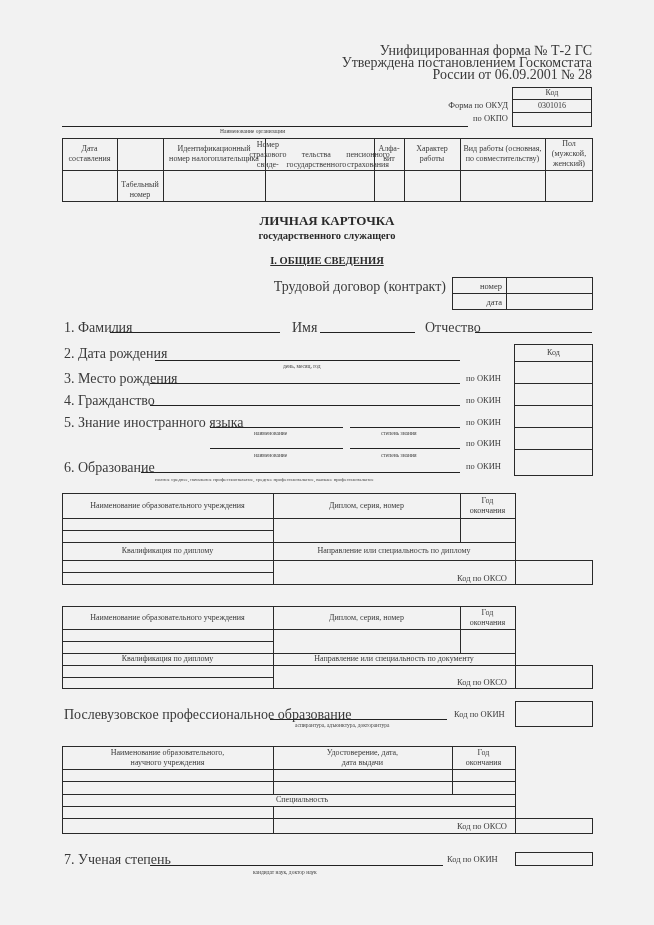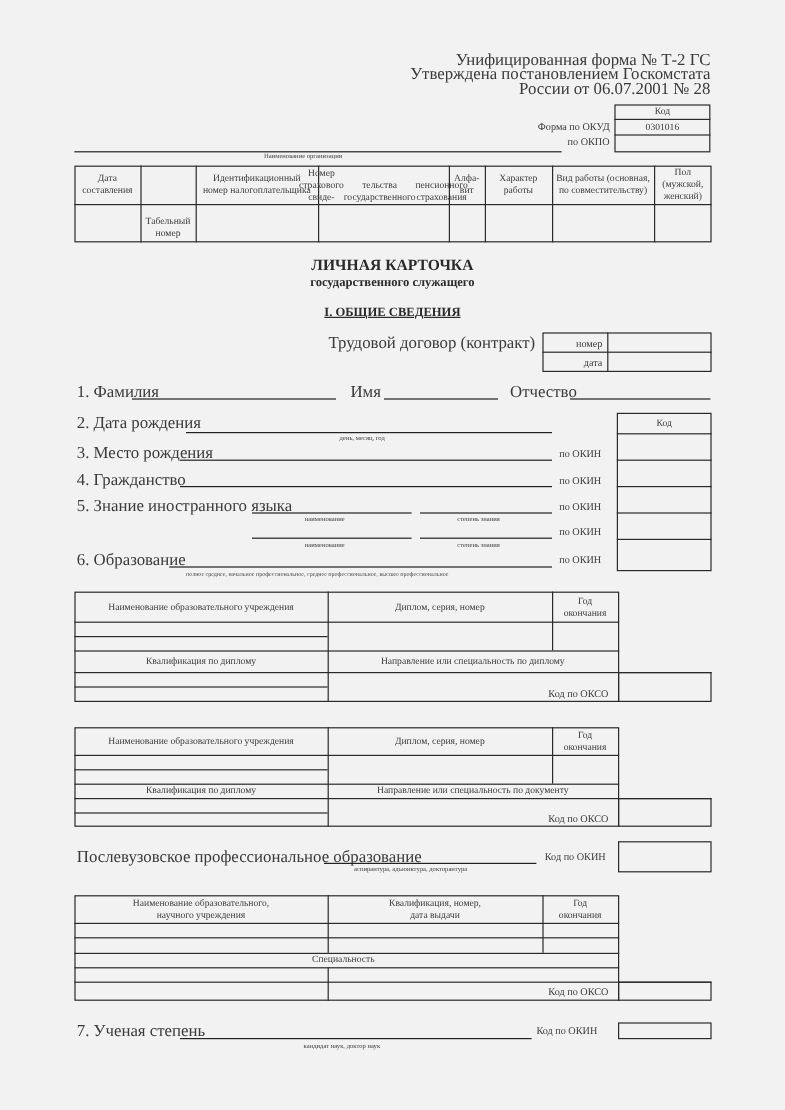--- a/index.html
+++ b/index.html
@@ -17,21 +17,21 @@
   .vl { position:absolute; width:0; border-left:1px solid #2a2a2a; }
   .cell { position:absolute; display:flex; align-items:center; justify-content:center; text-align:center; font-size:8px; line-height:10px; color:#3a3a3a; box-sizing:border-box; }
   .r { text-align:right; }
   .field { position:absolute; background:transparent; border:none; outline:none; padding:0; margin:0; font-family:inherit; font-size:9px; }
 </style>
 </head>
 <body>
 
 <div class="t r" style="right:62px; top:45px;">Унифицированная форма № Т-2 ГС</div>
 <div class="t r" style="right:62px; top:57px;">Утверждена постановлением Госкомстата</div>
-<div class="t r" style="right:62px; top:69px;">России от 06.07.2001 № 28</div>
+<div class="t r" style="right:62px; top:69px;">России от 06.09.2001 № 28</div>
 
 <div class="box" style="left:512px; top:87px; width:80px; height:40px;"></div>
 <div class="hl" style="left:512px; top:99px; width:80px;"></div>
 <div class="hl" style="left:512px; top:112px; width:80px;"></div>
 <div class="cell" style="left:512px; top:87px; width:80px; height:12px;">Код</div>
 <div class="t r" style="right:146px; top:100px; font-size:8.5px;">Форма по ОКУД</div>
 <div class="cell" style="left:512px; top:99px; width:80px; height:13px;">0301016</div>
 <div class="t r" style="right:146px; top:113px; font-size:8.5px;">по ОКПО</div>
 <input class="field" style="left: 514px; top: 113px; width: 76px; height: 12px;" value="">
 
@@ -237,28 +237,28 @@
 <div class="hl" style="left:62px; top:818px; width:531px;"></div>
 <div class="vl" style="left:273px; top:746px; height:48px;"></div>
 <div class="vl" style="left:273px; top:806px; height:28px;"></div>
 <div class="vl" style="left:452px; top:746px; height:48px;"></div>
 <div class="box" style="left:515px; top:818px; width:78px; height:16px;"></div>
 <div class="cell" style="left:62px; top:746px; width:211px; height:23px; flex-direction:column;">
   <span>Наименование образовательного,</span>
   <span>научного учреждения</span>
 </div>
 <div class="cell" style="left:273px; top:746px; width:179px; height:23px; flex-direction:column;">
-  <span>Квалификация, номер,</span>
+  <span>Удостоверение, дата,</span>
   <span>дата выдачи</span>
 </div>
 <div class="cell" style="left:452px; top:746px; width:63px; height:23px; flex-direction:column;">
   <span>Год</span>
   <span>окончания</span>
 </div>
-<div class="t" style="left:260px; top:795px; font-size:8px; line-height:10px;">Специальность</div>
+<div class="t" style="left:276px; top:795px; font-size:8px; line-height:10px;">Специальность</div>
 <div class="t r" style="right:147px; top:821px; font-size:8.5px;">Код по ОКСО</div>
 <input class="field" style="left: 64px; top: 770px; width: 207px; height: 10px;">
 <input class="field" style="left: 64px; top: 782px; width: 207px; height: 11px;">
 <input class="field" style="left: 275px; top: 770px; width: 175px; height: 10px;">
 <input class="field" style="left: 275px; top: 782px; width: 175px; height: 11px;">
 <input class="field" style="left: 454px; top: 770px; width: 60px; height: 10px;">
 <input class="field" style="left: 454px; top: 782px; width: 60px; height: 11px;">
 <input class="field" style="left: 64px; top: 807px; width: 450px; height: 10px;">
 <input class="field" style="left: 517px; top: 820px; width: 74px; height: 12px;">
 

